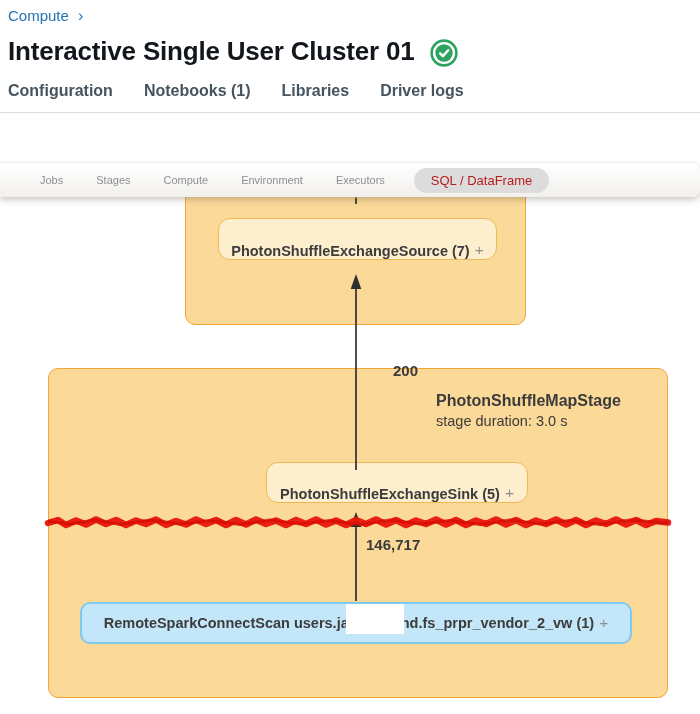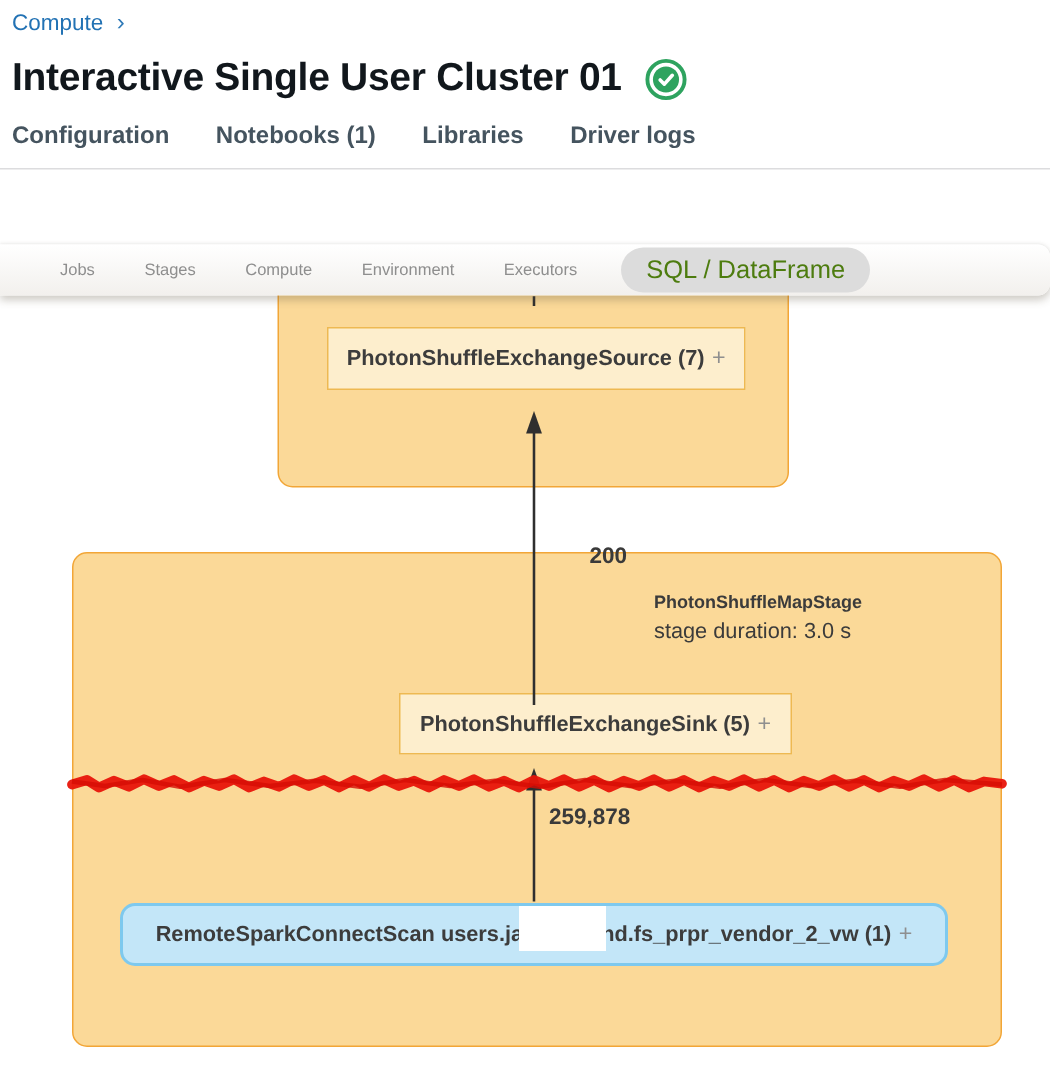--- a/index.html
+++ b/index.html
@@ -23,41 +23,41 @@
   .tab.active::after{content:"";position:absolute;left:0;right:0;bottom:-1px;height:4px;
     background:#2a68ae;border-radius:2px;}
 
   
   .subtab-bar{position:absolute;left:0;top:163px;width:700px;height:34px;z-index:6;
     display:flex;align-items:center;gap:33px;box-sizing:border-box;padding-left:40px;
     background:linear-gradient(#ffffff,#f2f0ed);
     border-radius:0 8px 8px 0;
     box-shadow:0 3px 6px rgba(90,80,60,0.30), 0 -1px 2px rgba(0,0,0,0.05);}
   .subtab{font-size:11px;color:#8e8e8e;cursor:pointer;white-space:nowrap;}
-  .subtab-pill{font-size:17px;color:#4d7c0f;background:#dcdcdc;border-radius:15px;
+  .subtab-pill{font-size:13px;color:#b91c1c;background:#dcdcdc;border-radius:15px;
     padding:5px 17px;cursor:pointer;white-space:nowrap;margin-left:-4px;}
 
   
   .stage-box{position:absolute;background:#fbd998;border:1px solid #f2a637;border-radius:10px;z-index:1;box-sizing:border-box;}
   .stage-box.top{left:185px;top:186px;width:341px;height:139px;}
   .stage-box.bottom{left:48px;top:368px;width:620px;height:330px;}
 
   .dag-node{position:absolute;z-index:2;display:flex;align-items:center;justify-content:center;
     box-sizing:border-box;font-size:14.5px;font-weight:700;color:#3c3c3c;cursor:pointer;white-space:nowrap;}
-  .photon-node{background:#fdeecd;border:1.5px solid #eeb952;border-radius:0;}
+  .photon-node{background:#fdeecd;border:1.5px solid #eeb952;border-radius:12px;align-items:flex-end;}
   .node-source{left:218px;top:218px;width:279px;height:42px;}
   .node-sink{left:226px;top:462px;width:262px;height:41px;margin-left:40px;}
   .node-scan{left:80px;top:602px;width:552px;height:42px;background:#c3e6f8;border:2px solid #7ec9ee;border-radius:10px;}
   .expander{font-weight:400;color:#8f8f8f;font-size:15.5px;margin-left:5px;cursor:pointer;}
 
   .redaction{position:relative;z-index:1;width:58px;height:30px;background:#ffffff;
     margin:0 -3px;transform:translateY(-4px);}
 
   .stage-caption{position:absolute;left:436px;top:391px;z-index:2;color:#3b3b3b;}
-  .stage-caption .cap-title{font-size:12px;font-weight:700;line-height:20px;}
+  .stage-caption .cap-title{font-size:16px;font-weight:700;line-height:20px;}
   .stage-caption .cap-duration{font-size:14.5px;font-weight:400;line-height:21px;}
 
   .edge-label{position:absolute;z-index:4;font-size:15px;font-weight:700;color:#3a3a3a;}
   .edge-label.rows200{left:365px;top:362px;margin-left:28px;}
   .edge-label.rows146{left:366px;top:536px;}
 
   .dag-svg{position:absolute;left:0;top:0;width:700px;height:714px;z-index:3;pointer-events:none;}
 </style>
 </head>
 <body>
@@ -113,21 +113,21 @@
   </div>
 
   <div class="dag-node node-scan">
     <span>RemoteSparkConnectScan users.ja</span>
     <span class="redaction"></span>
     <span>nd.fs_prpr_vendor_2_vw (1)</span>
     <span class="expander">+</span>
   </div>
 
   <div class="edge-label rows200">200</div>
-  <div class="edge-label rows146">259,878</div>
+  <div class="edge-label rows146">146,717</div>
 
   <svg class="dag-svg" viewBox="0 0 700 714">
 
     <line x1="356" y1="197.5" x2="356" y2="204" stroke="#2f2f2f" stroke-width="1.7"></line>
 
     <line x1="356" y1="470" x2="356" y2="288" stroke="#2f2f2f" stroke-width="1.7"></line>
     <polygon points="356,274 350.7,289 361.3,289" fill="#2f2f2f"></polygon>
 
     <line x1="356" y1="601" x2="356" y2="526" stroke="#2f2f2f" stroke-width="1.7"></line>
     <polygon points="356,512 350.7,527 361.3,527" fill="#2f2f2f"></polygon>

